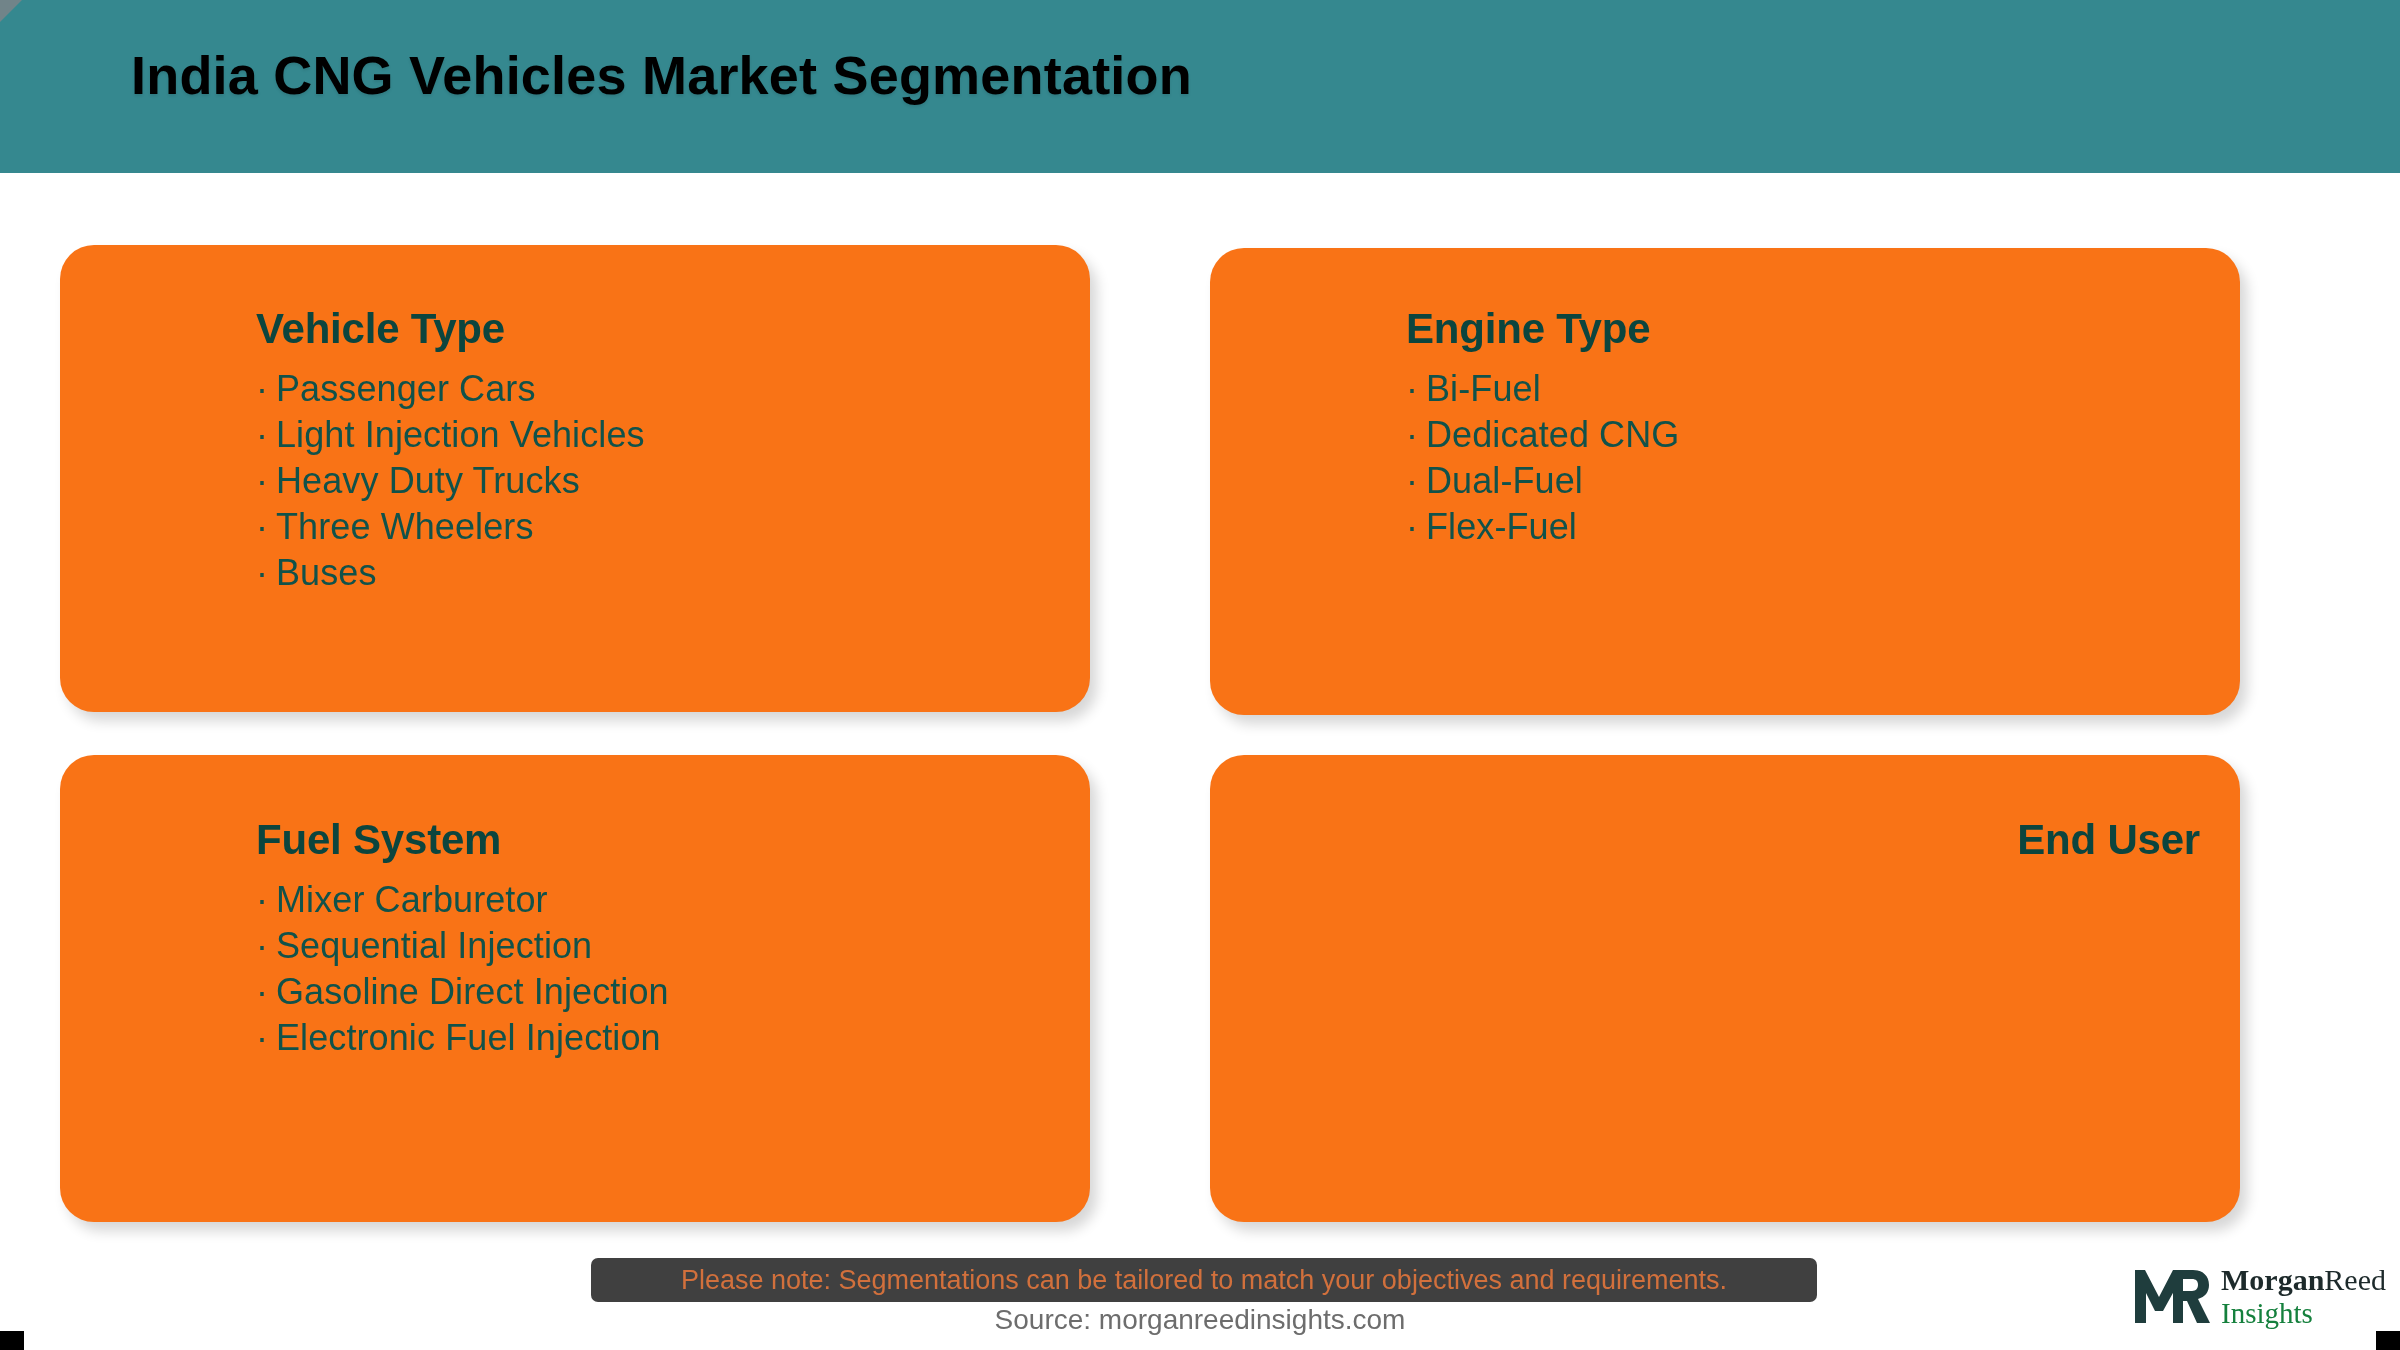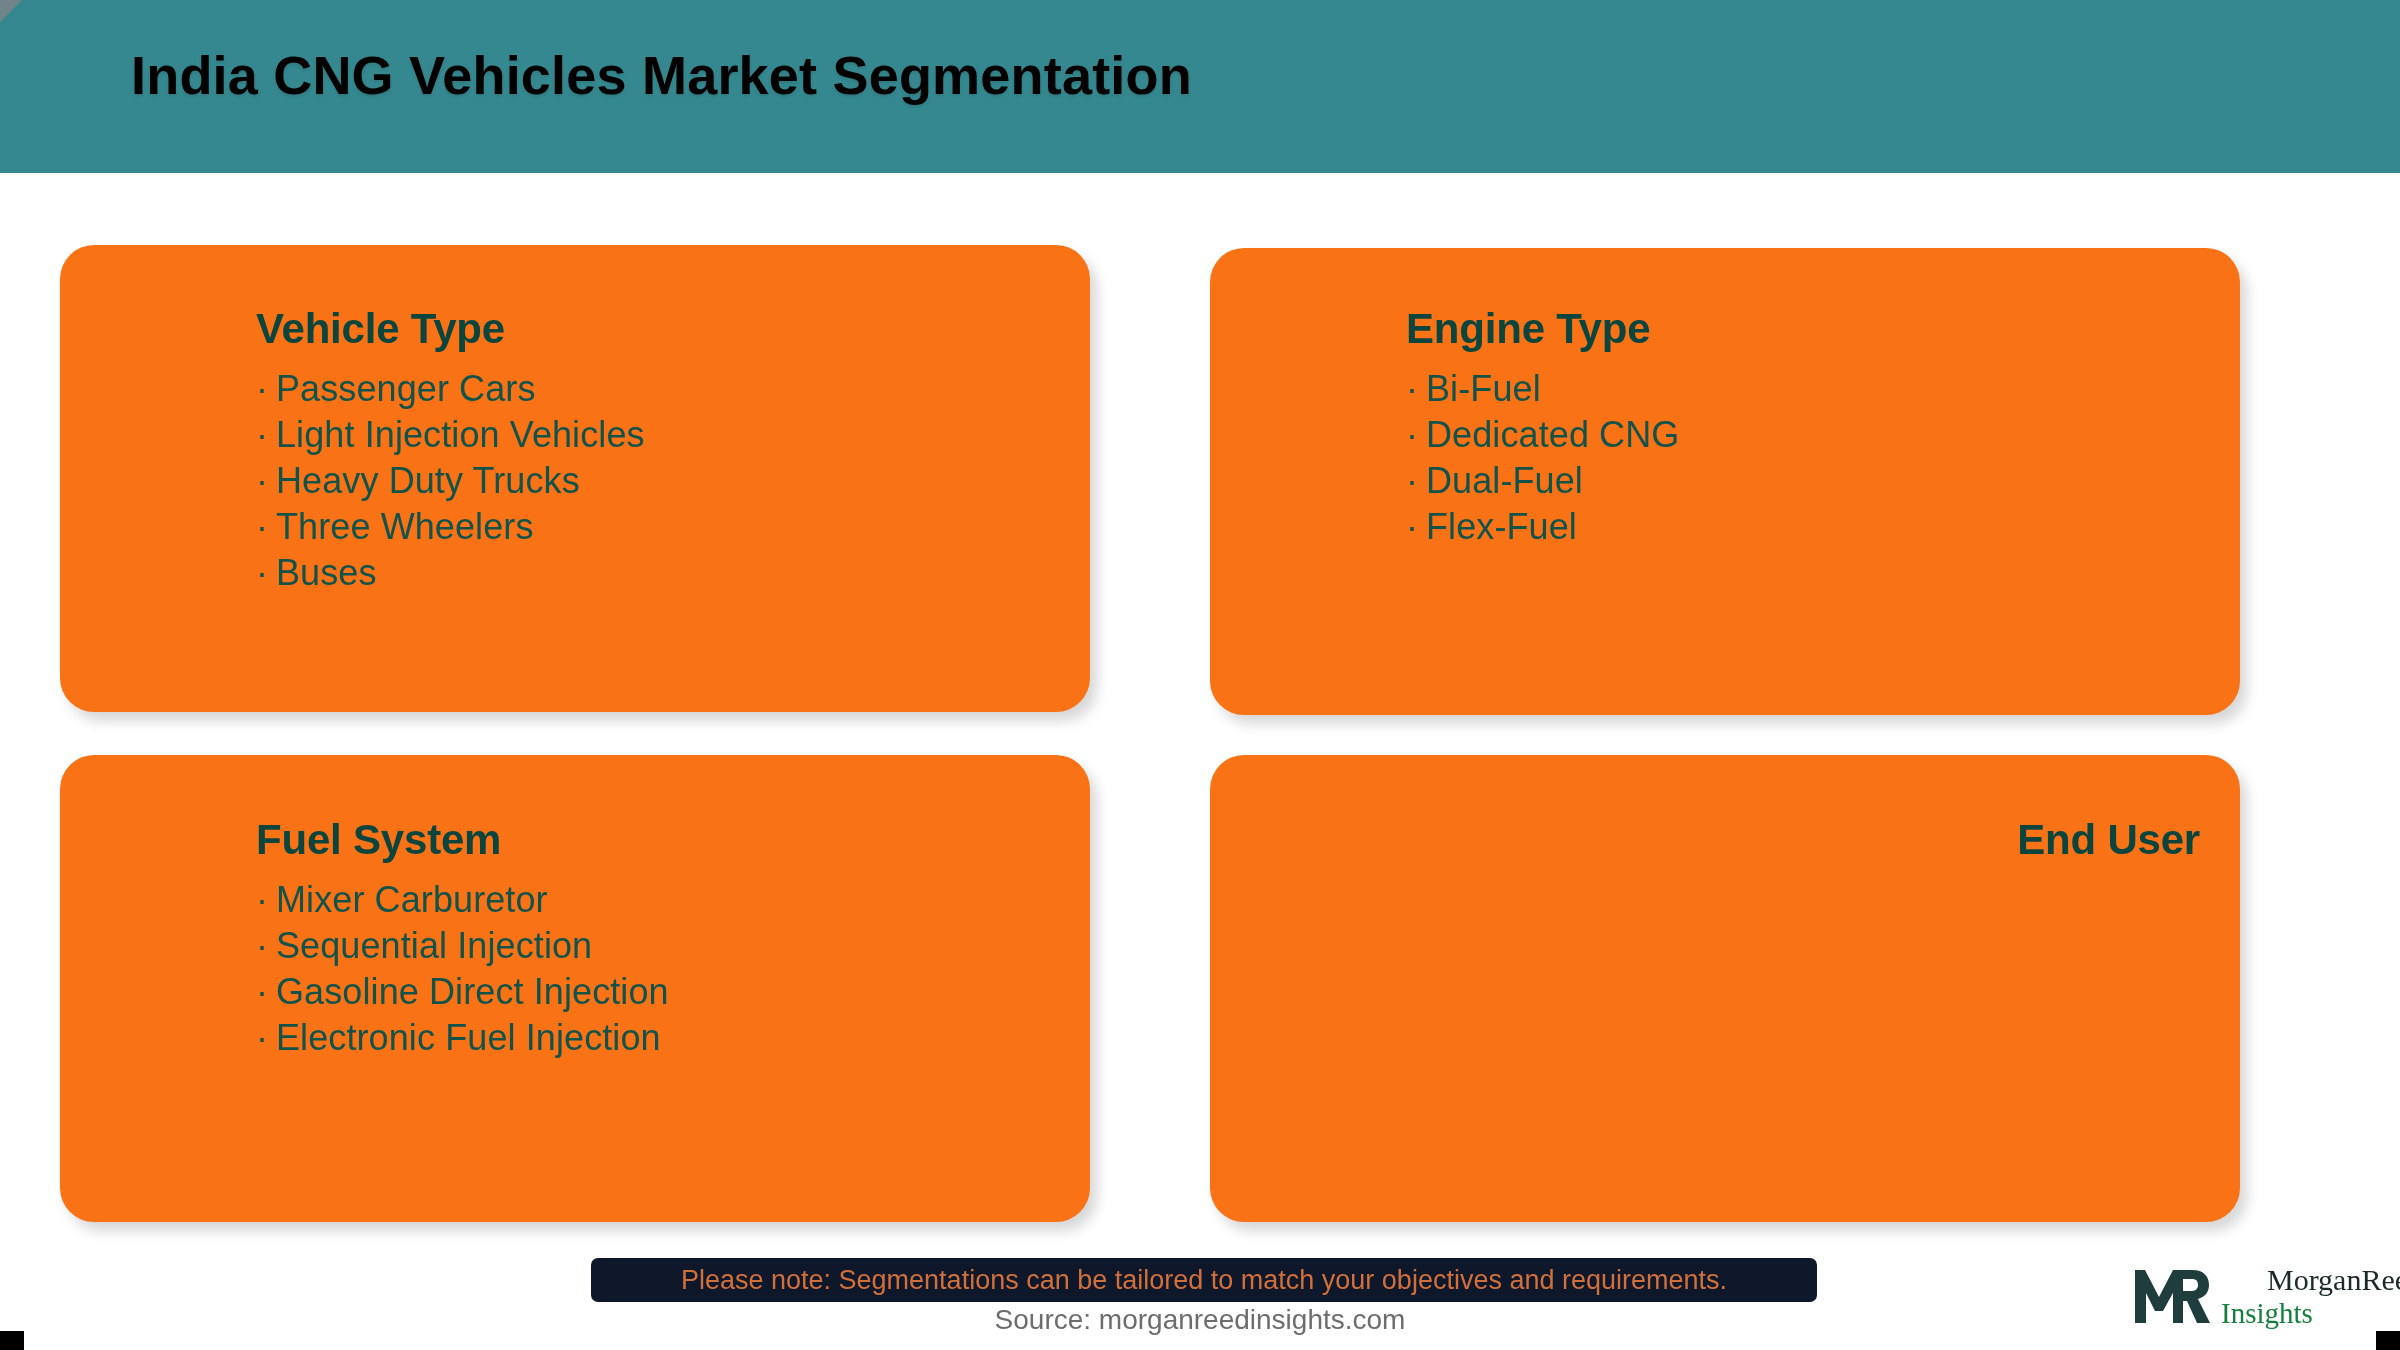--- a/index.html
+++ b/index.html
@@ -113,21 +113,21 @@
     top: 1245px;
     width: 2400px;
     height: 105px;
   }
   .note-pill {
     position: absolute;
     left: 591px;
     top: 13px;
     width: 1226px;
     height: 44px;
-    background: #0f172a;
+    background: #404040;
     border-radius: 7px;
     box-sizing: border-box;
   }
   .note-text {
     position: absolute;
     left: 0;
     right: 0;
     top: 7px;
     text-align: center;
     font-size: 27px;
@@ -167,21 +167,21 @@
     width: 165px;
     height: 68px;
     font-family: "Liberation Serif", serif;
   }
   .logo-line1 {
     font-size: 30px;
     line-height: 34px;
     color: #1d2a2b;
     white-space: nowrap;
   }
-  .logo-line1 .lg-bold { font-weight: normal; margin-left: 46px; }
+  .logo-line1 .lg-bold { font-weight: bold; }
   .logo-line1 .lg-reg  { font-weight: normal; }
   .logo-line2 {
     font-size: 29px;
     line-height: 33px;
     color: #15803d;
     white-space: nowrap;
   }
 
   
   .corner-mark {

